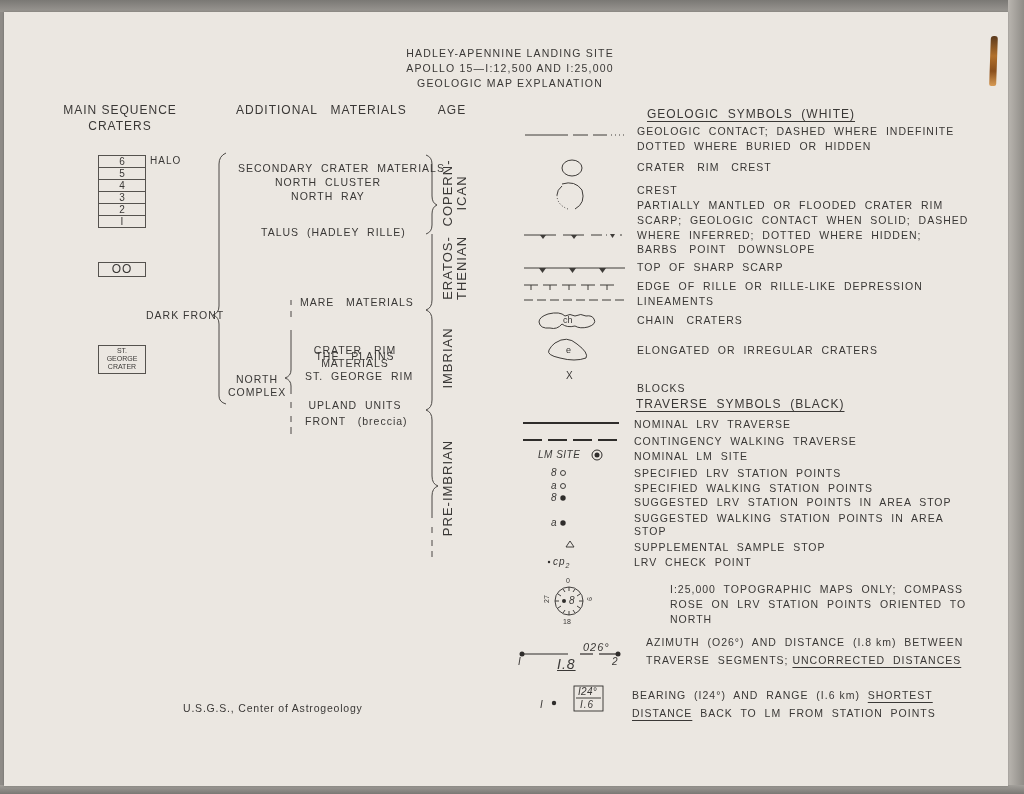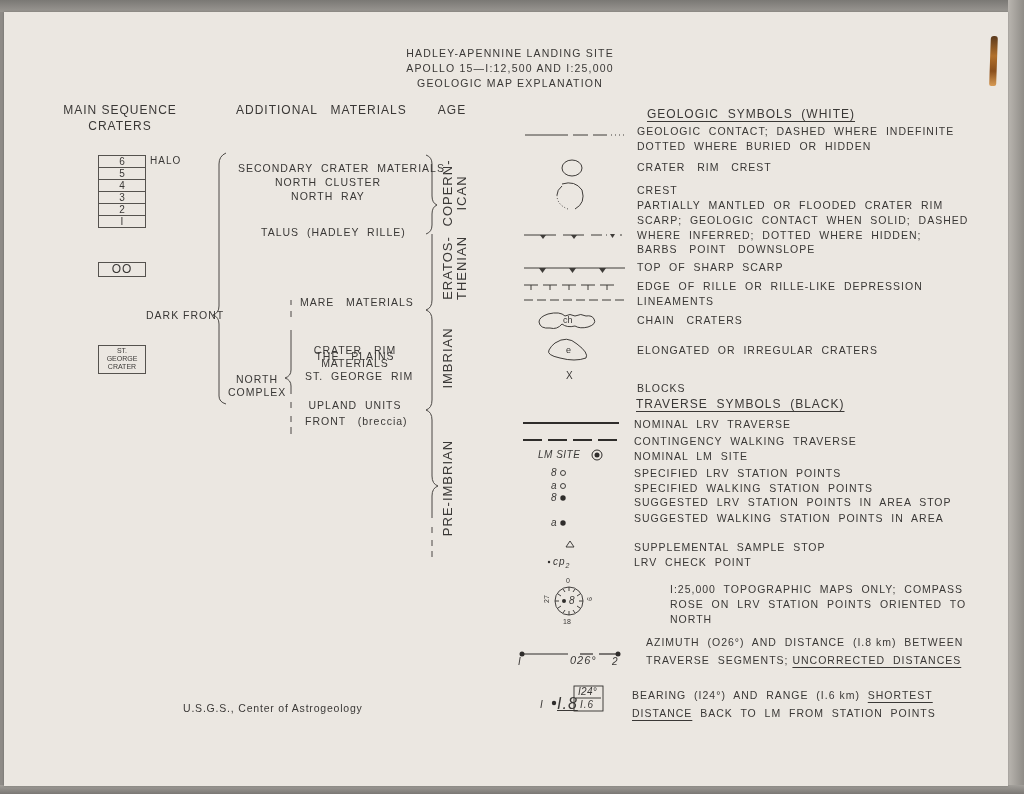--- a/index.html
+++ b/index.html
@@ -282,37 +282,38 @@
 <div class="t ital" style="left:551px; top:493px; font-size:10px;">8</div>
 <div class="t ital" style="left:551px; top:518px; font-size:10px;">a</div>
 <div class="t ital" style="left:553px; top:557px; font-size:10px;"><span>cp</span><sub style="font-size:7px;">2</sub></div>
 
 <div class="t" style="left:566px; top:577px; font-size:7px; letter-spacing:0;">0</div>
 <div class="t" style="left:563px; top:618px; font-size:7px; letter-spacing:0;">18</div>
 <div class="t" style="left:543px; top:603px; font-size:7px; letter-spacing:0; transform:rotate(-90deg); transform-origin:left top;">27</div>
 <div class="t" style="left:593px; top:597px; font-size:7px; letter-spacing:0; transform:rotate(90deg); transform-origin:left top;">9</div>
 <div class="t ital" style="left:569px; top:596px; font-size:10px;">8</div>
 
-<div class="t ital" style="left:570px; top:642px; font-size:11px;margin-top:13px;">026°</div>
-<div class="t ital" style="left:557px; top:696px; font-size:16px;text-decoration:underline;">I.8</div>
+<div class="t ital" style="left:583px; top:642px; font-size:11px;">026°</div>
+<div class="t ital" style="left:557px; top:657px; font-size:14px;text-decoration:underline;">I.8</div>
 <div class="t ital" style="left:518px; top:657px; font-size:10px;">I</div>
 <div class="t ital" style="left:612px; top:657px; font-size:10px;">2</div>
 
 <div class="t ital" style="left:578px; top:687px; font-size:10px; letter-spacing:0.3px;">I24°</div>
 <div class="t ital" style="left:580px; top:700px; font-size:10px;">I.6</div>
 <div class="t ital" style="left:540px; top:700px; font-size:10px;">I</div>
 
 <div class="sym-text" style="left:634px; top:417px; white-space:pre;">NOMINAL  LRV  TRAVERSE</div>
 <div class="sym-text" style="left:634px; top:434px; white-space:pre;">CONTINGENCY  WALKING  TRAVERSE</div>
 <div class="sym-text" style="left:634px; top:449px; white-space:pre;">NOMINAL  LM  SITE</div>
 <div class="sym-text" style="left:634px; top:466px; white-space:pre;">SPECIFIED  LRV  STATION  POINTS</div>
 <div class="sym-text" style="left:634px; top:481px; white-space:pre;">SPECIFIED  WALKING  STATION  POINTS</div>
 <div class="sym-text" style="left:634px; top:495px; white-space:pre;">SUGGESTED  LRV  STATION  POINTS  IN  AREA  STOP</div>
 <div class="sym-text" style="left:634px; top:512px; line-height:13px;">
   <div style="white-space:pre;">SUGGESTED  WALKING  STATION  POINTS  IN  AREA</div>
+  <div style="white-space:pre;">STOP</div>
 </div>
 <div class="sym-text" style="left:634px; top:540px; white-space:pre;">SUPPLEMENTAL  SAMPLE  STOP</div>
 <div class="sym-text" style="left:634px; top:555px; white-space:pre;">LRV  CHECK  POINT</div>
 <div class="sym-text" style="left:634px; top:582px;margin-left:36px;">
   <div style="white-space:pre;">I:25,000  TOPOGRAPHIC  MAPS  ONLY;  COMPASS</div>
   <div style="white-space:pre;">ROSE  ON  LRV  STATION  POINTS  ORIENTED  TO</div>
   <div style="white-space:pre;">NORTH</div>
 </div>
 <div class="sym-text" style="left:634px; top:634px; line-height:17.5px;margin-left:12px;">
   <div style="white-space:pre;">AZIMUTH  (O26°)  AND  DISTANCE  (I.8 km)  BETWEEN</div>

